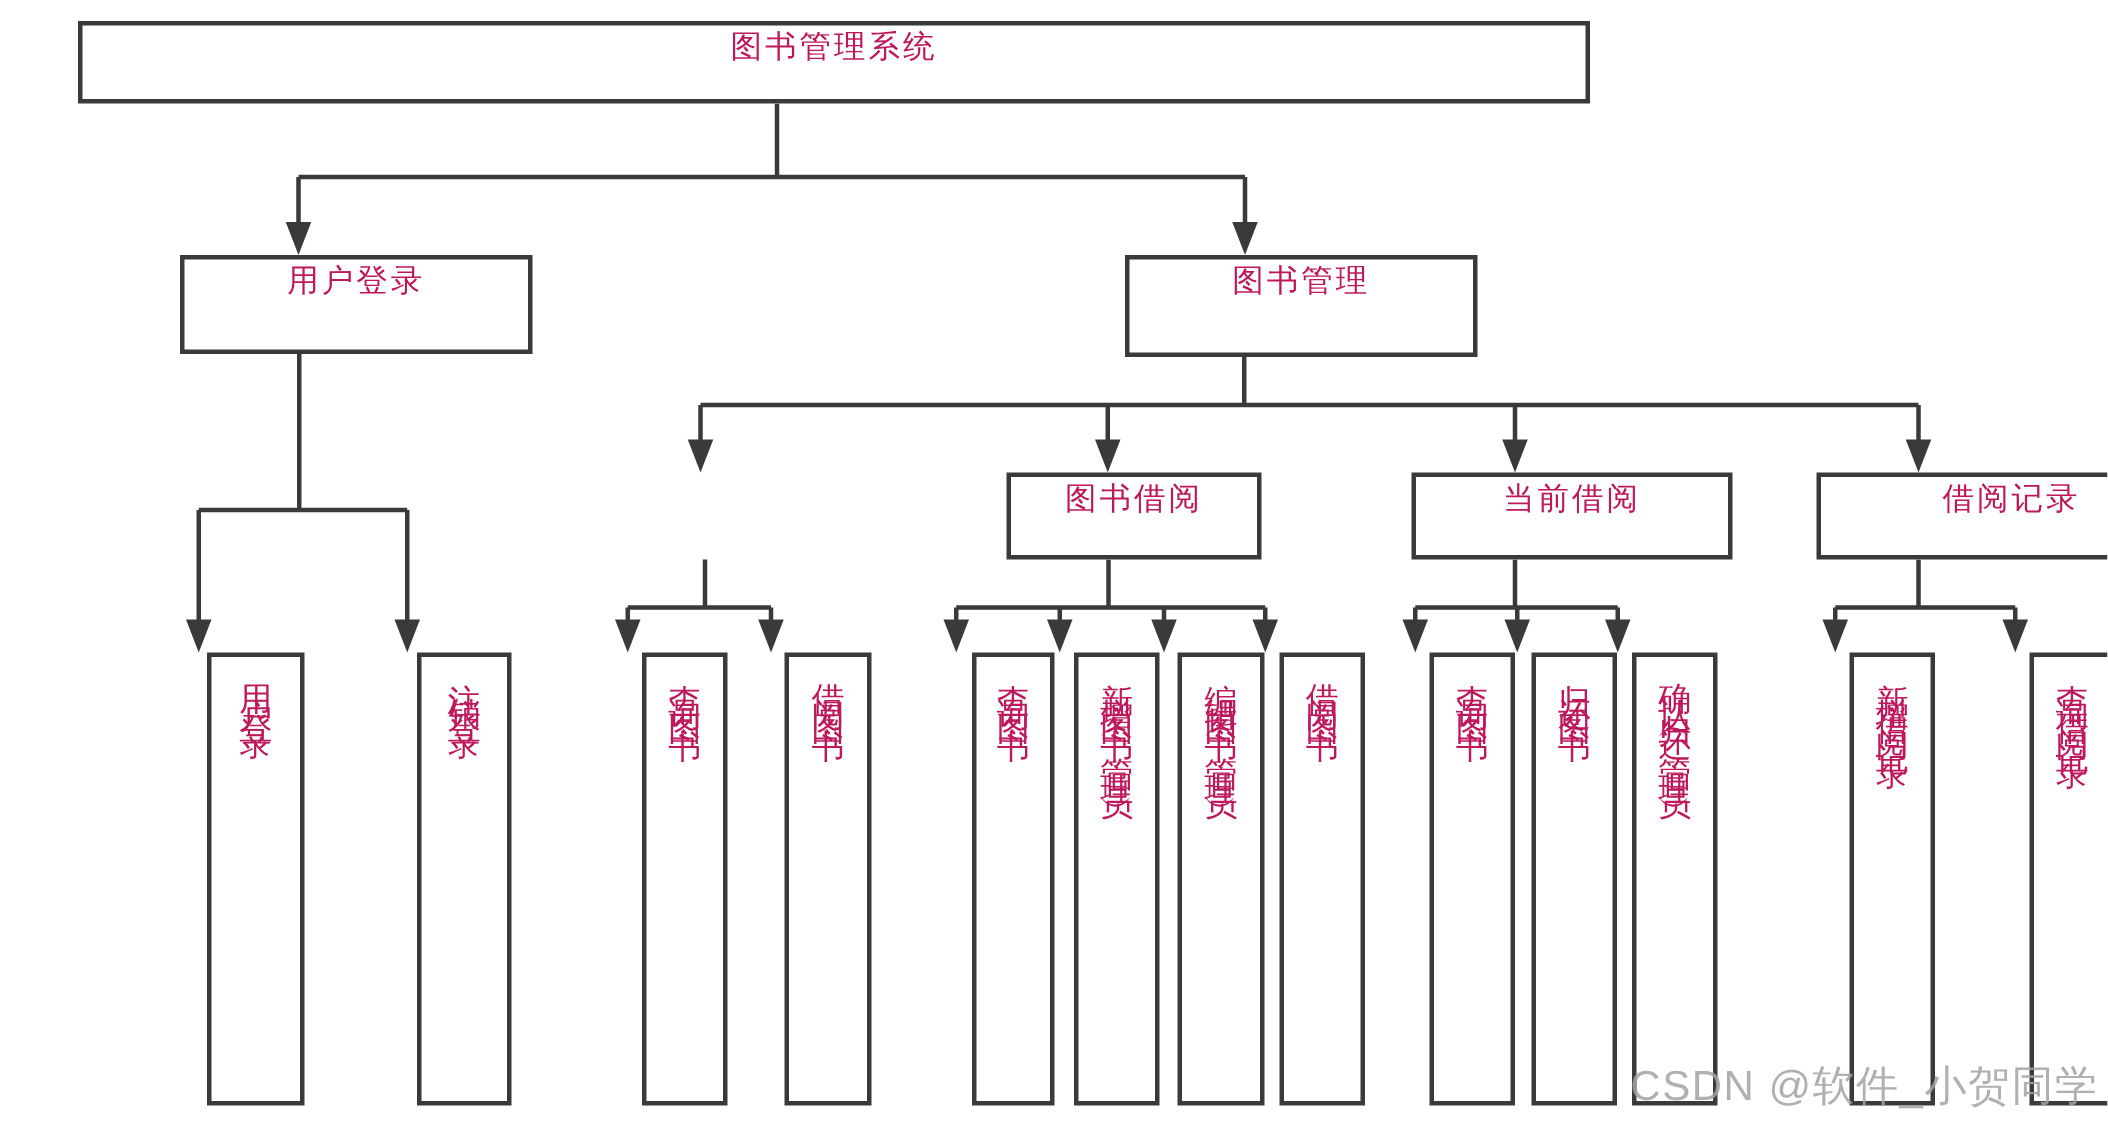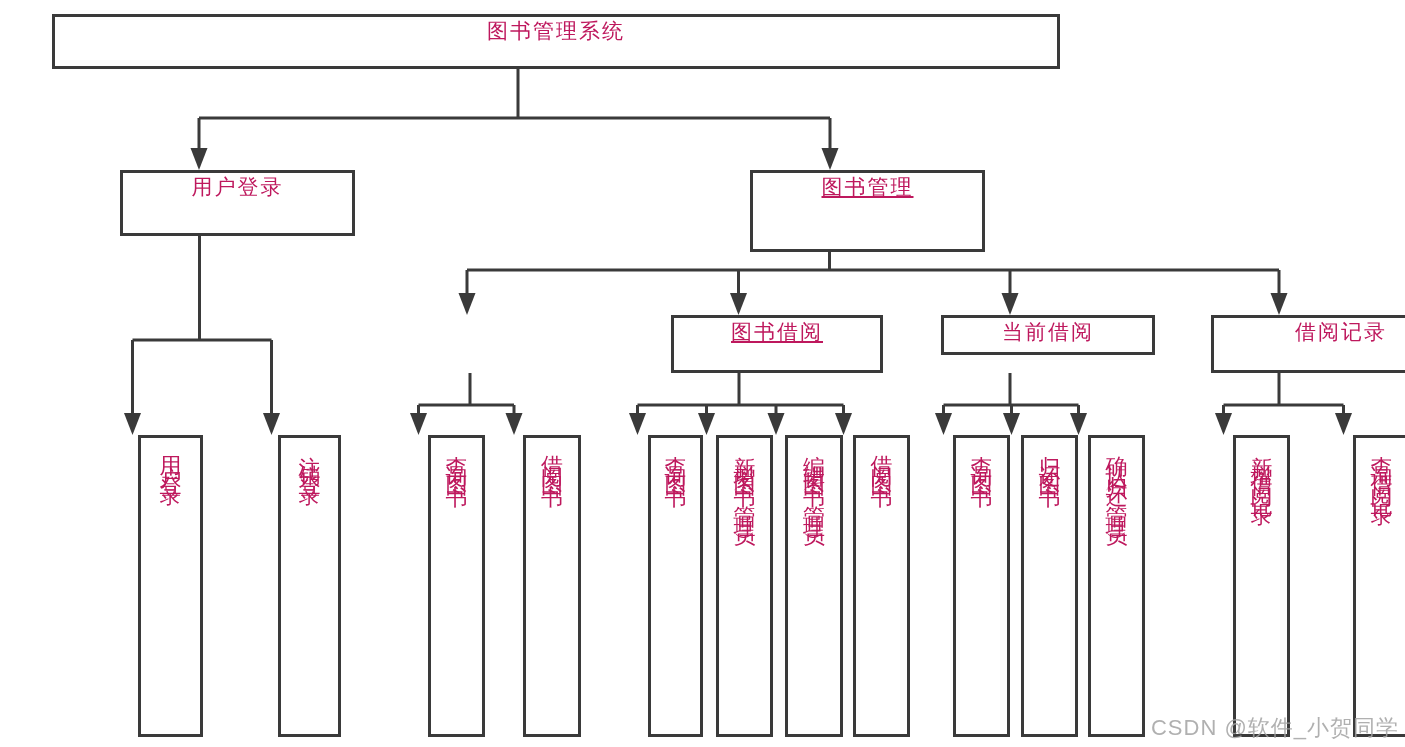--- a/index.html
+++ b/index.html
@@ -42,21 +42,21 @@
     text-orientation: mixed;
     font-size: 22px;
     letter-spacing: 10px;
     line-height: 1;
     white-space: nowrap;
   }
   .watermark {
     position: absolute;
     right: 6px;
     bottom: 4px;
-    font-size: 22px;
+    font-size: 28px;
     color: #a3a3a3;
     opacity: 0.85;
     letter-spacing: 1px;
     z-index: 5;
     white-space: nowrap;
   }
 </style>
 </head>
 <body>
 
@@ -109,28 +109,28 @@
     </g>
   </svg>
 
   <div class="box" style="left:14px; top:14px; width:1008px; height:55px;">
     <span class="hlabel">图书管理系统</span>
   </div>
 
   <div class="box" style="left:82px; top:170px; width:235px; height:66px;">
     <span class="hlabel">用户登录</span>
   </div>
-  <div class="box" style="left:712px; top:170px; width:235px; height:82px;text-decoration:underline;">
+  <div class="box" style="left:712px; top:170px; width:235px; height:68px;">
     <span class="hlabel">图书管理</span>
   </div>
 
-  <div class="box" style="left:633px; top:315px; width:212px; height:58px;text-decoration:underline;">
+  <div class="box" style="left:633px; top:315px; width:170px; height:58px;">
     <span class="hlabel">图书借阅</span>
   </div>
-  <div class="box" style="left:903px; top:315px; width:214px; height:40px;">
+  <div class="box" style="left:903px; top:315px; width:214px; height:58px;">
     <span class="hlabel">当前借阅</span>
   </div>
   <div class="box" style="left:1173px; top:315px; width:212px; height:58px;padding-left:48px;">
     <span class="hlabel">借阅记录</span>
   </div>
 
   <div class="box" style="left:100px; top:435px; width:65px; height:302px;">
     <span class="vlabel">用户登录</span>
   </div>
   <div class="box" style="left:240px; top:435px; width:63px; height:302px;">

